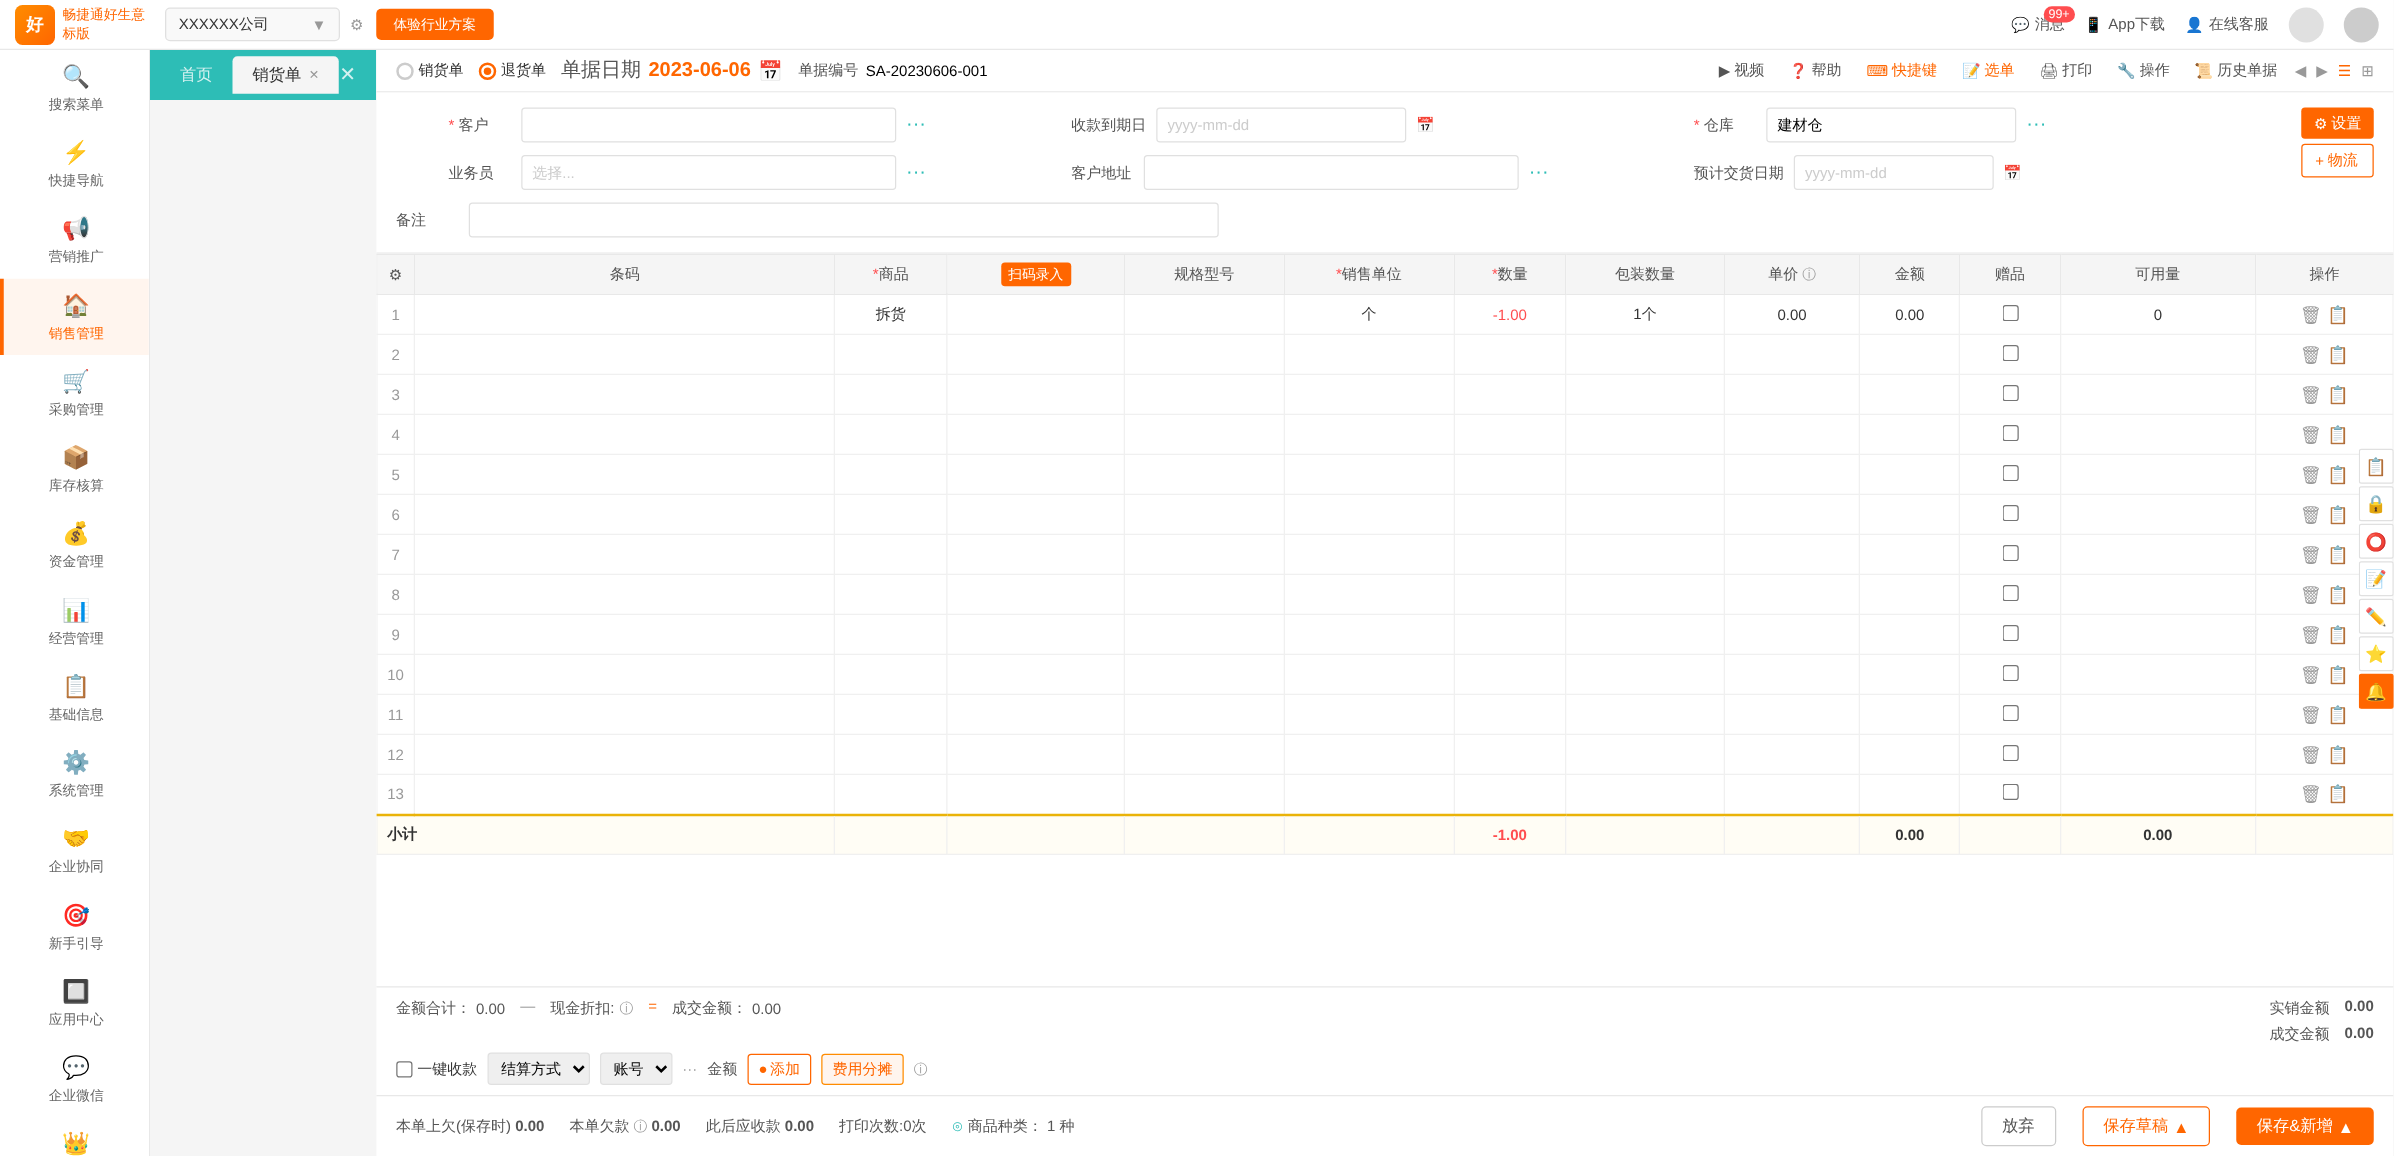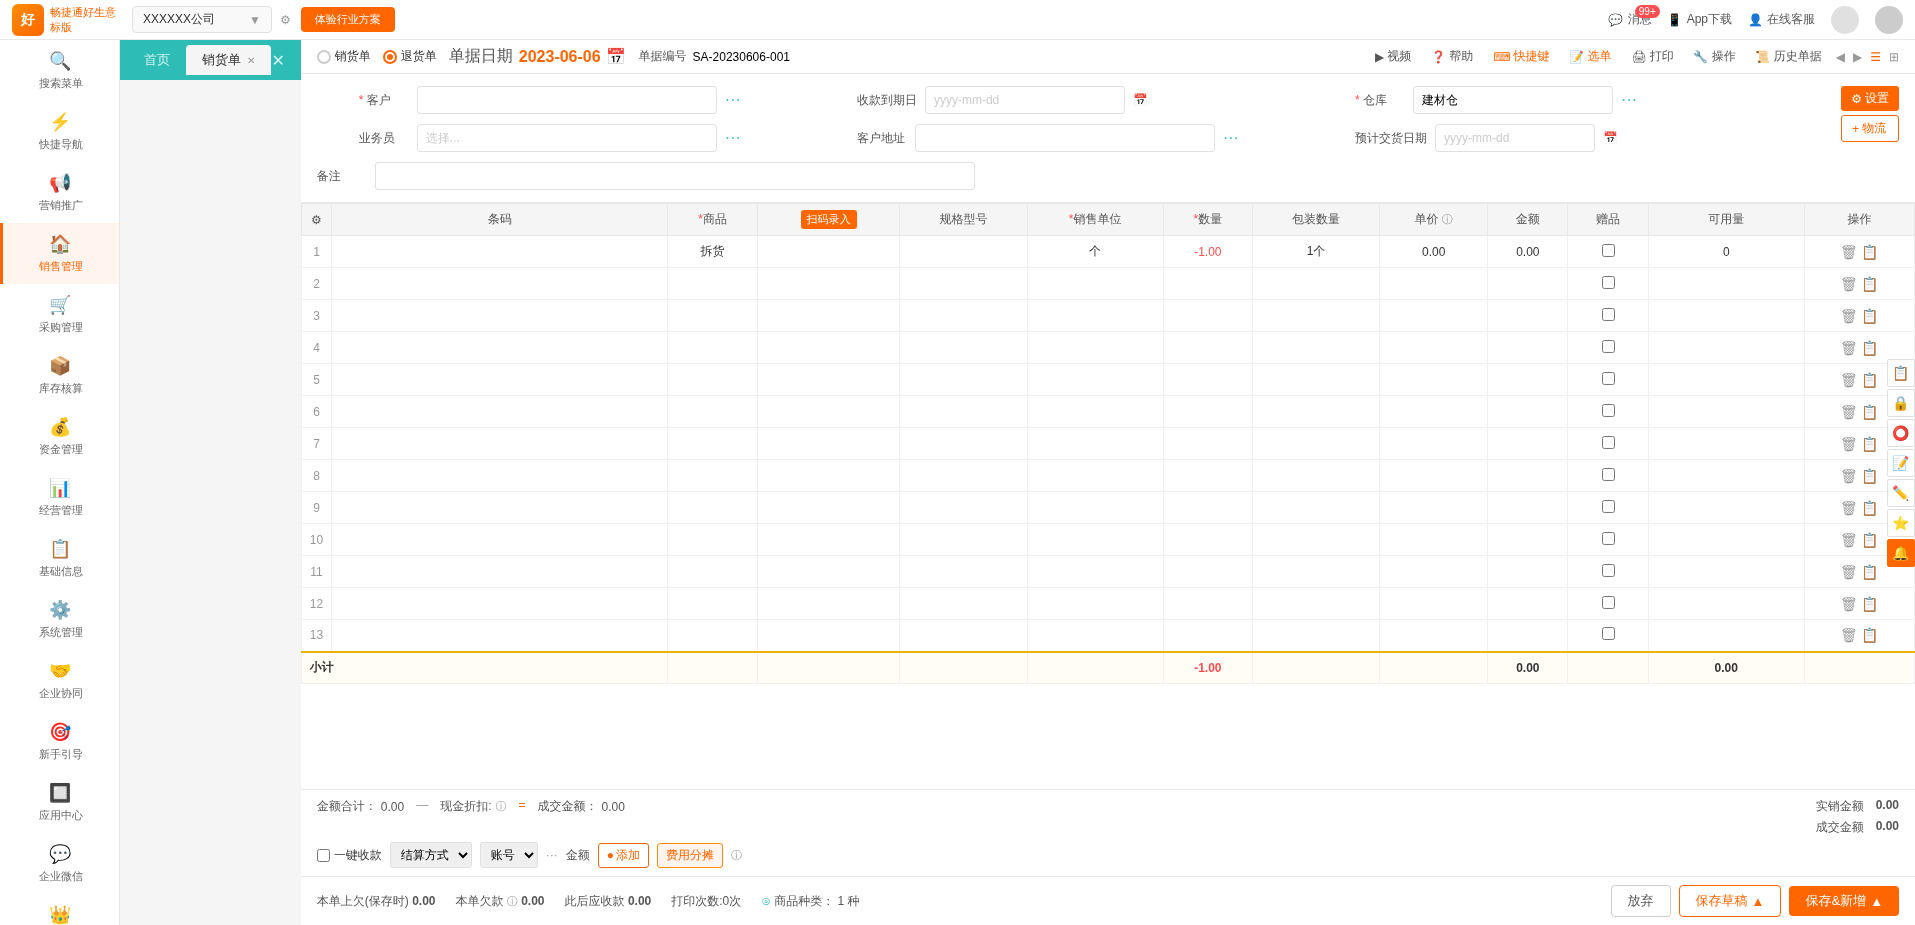--- a/index.html
+++ b/index.html
@@ -88,21 +88,21 @@
     .equal-sign { color: #ff6600; }
     .payment-row { display: flex; align-items: center; gap: 8px; margin-top: 6px; }
     .checkbox-item { display: flex; align-items: center; gap: 4px; }
     .add-btn { background: white; color: #ff6600; border: 1px solid #ff6600; border-radius: 3px; padding: 3px 8px; font-size: 12px; cursor: pointer; display: flex; align-items: center; gap: 2px; }
     .fee-btn { background: #fff5ee; color: #ff6600; border: 1px solid #ff8c00; border-radius: 3px; padding: 3px 8px; font-size: 12px; cursor: pointer; }
     .summary-values { display: grid; grid-template-columns: auto auto; gap: 4px 12px; font-size: 12px; color: #555; }
 
     
     .footer-bar { background: #fff; border-top: 1px solid #e8e8e8; padding: 8px 16px; display: flex; align-items: center; flex-shrink: 0; }
     .footer-info { display: flex; align-items: flex-end; gap: 20px; color: #555; font-size: 12px; }
-    .footer-right { margin-left: auto; display: flex; align-items: center; gap: 8px; }
+    .footer-right { margin-left: auto; display: flex; align-items: center; gap: 21px; }
     .discard-btn { background: white; color: #555; border: 1px solid #ccc; border-radius: 4px; padding: 6px 16px; font-size: 13px; cursor: pointer; }
     .draft-btn { background: white; color: #ff6600; border: 1px solid #ff6600; border-radius: 4px; padding: 6px 16px; font-size: 13px; cursor: pointer; display: flex; align-items: center; gap: 4px; }
     .save-btn { background: #ff6600; color: white; border: none; border-radius: 4px; padding: 6px 16px; font-size: 13px; cursor: pointer; display: flex; align-items: center; gap: 4px; }
 
     
     .right-float { position: fixed; right: 0; top: 50%; transform: translateY(-50%); display: flex; flex-direction: column; gap: 2px; z-index: 100; }
     .float-btn { width: 28px; height: 28px; background: #fff; border: 1px solid #e0e0e0; display: flex; align-items: center; justify-content: center; cursor: pointer; color: #999; font-size: 14px; border-radius: 2px; }
     .float-btn.orange { background: #ff6600; color: white; border-color: #ff6600; }
 
     .info-icon { color: #999; font-size: 11px; cursor: pointer; }

